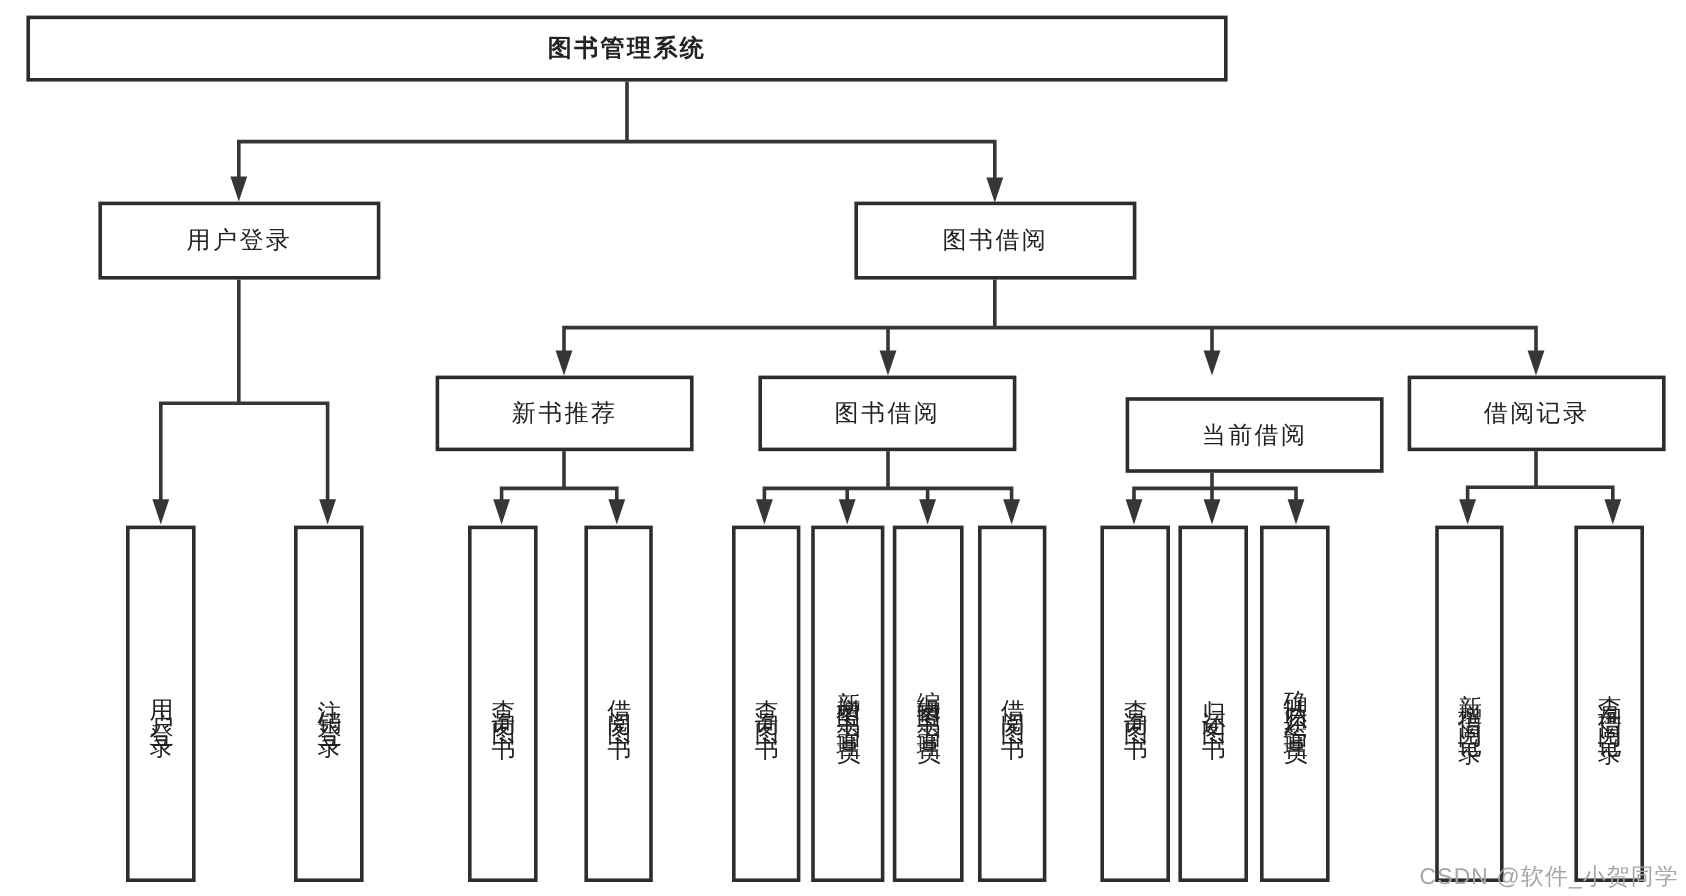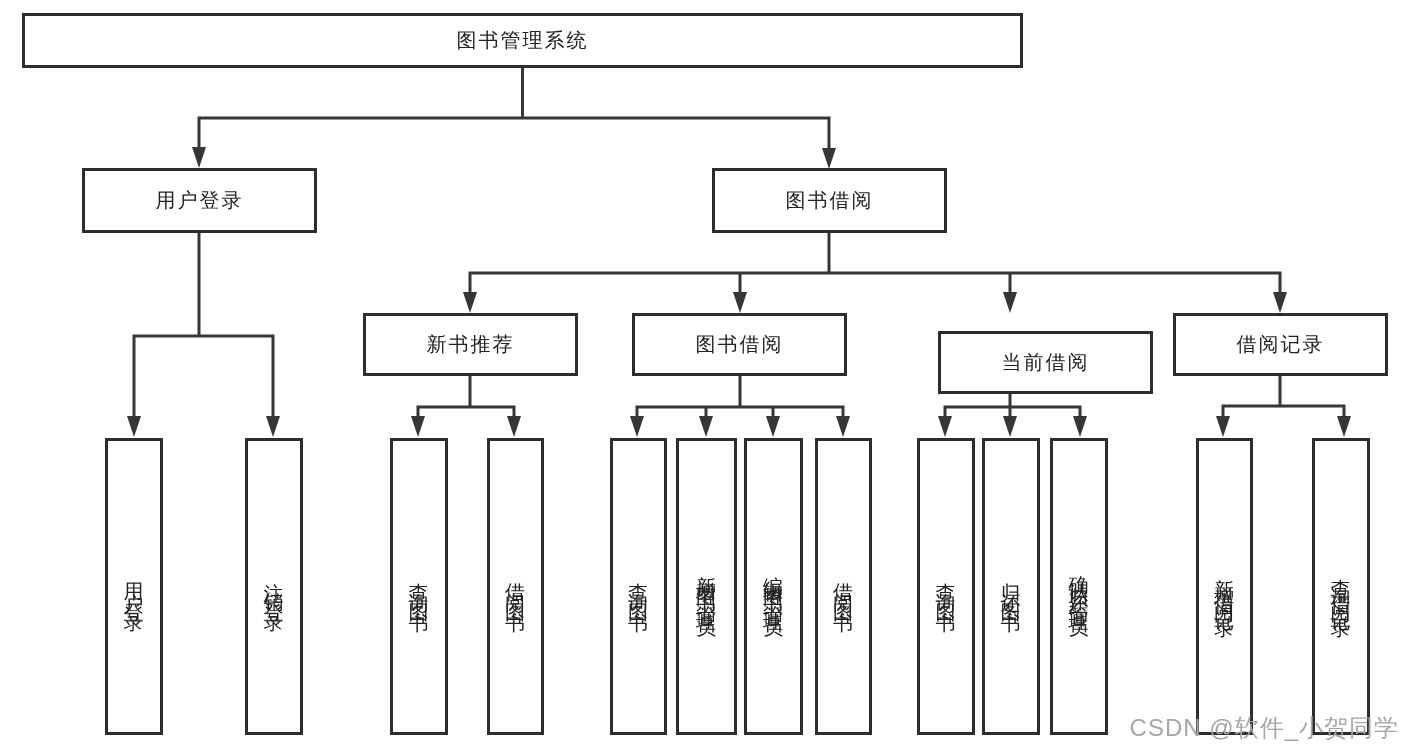--- a/index.html
+++ b/index.html
@@ -26,21 +26,21 @@
     position:absolute;box-sizing:border-box;background:#fff;
     border:3px solid var(--border-color);
     top:438px;height:297px;
     display:flex;align-items:center;justify-content:center;
     writing-mode:vertical-rl;text-orientation:mixed;
     color:var(--text-color);font-size:20px;letter-spacing:10px;
     line-height:1;
   }
   .watermark{
     position:absolute;right:6px;bottom:3px;
-    color:var(--wm-color);font-size:24px;letter-spacing:1px;text-align:right;
+    color:var(--wm-color);font-size:19px;letter-spacing:1px;text-align:right;
   }
 </style>
 </head>
 <body>
 
 <div id="canvas">
 
   <svg class="connector" viewBox="0 0 1405 747" xmlns="http://www.w3.org/2000/svg" aria-hidden="true">
 
     <path d="M522.5 66 V118 M199 118 H829
@@ -77,21 +77,21 @@
     <polygon points="938,416 952,416 945,437"></polygon>
     <polygon points="1003,416 1017,416 1010,437"></polygon>
     <polygon points="1073,416 1087,416 1080,437"></polygon>
 
     <path d="M1280 373 V406 M1223 406 H1344
              M1223 404.5 V419 M1344 404.5 V419"></path>
     <polygon points="1216,416 1230,416 1223,437"></polygon>
     <polygon points="1337,416 1351,416 1344,437"></polygon>
   </svg>
 
-  <div class="node h" style="left:22px;top:13px;width:1001px;height:55px;">图书管理系统</div>
+  <div class="node h" style="left:22px;top:13px;width:1001px;height:55px;font-weight:bold;">图书管理系统</div>
 
   <div class="node h" style="left:82px;top:168px;width:235px;height:65px;">用户登录</div>
   <div class="node h" style="left:712px;top:168px;width:235px;height:65px;">图书借阅</div>
 
   <div class="node h" style="left:632px;top:313px;width:215px;height:63px;">图书借阅</div>
   <div class="node h" style="left:363px;top:313px;width:215px;height:63px;">新书推荐</div>
   <div class="node h" style="left:903px;top:331px;width:215px;height:63px;margin-left:35px;">当前借阅</div>
   <div class="node h" style="left:1173px;top:313px;width:215px;height:63px;">借阅记录</div>
 
   <div class="leaf" style="left:105px;width:58px;">用户登录</div>

